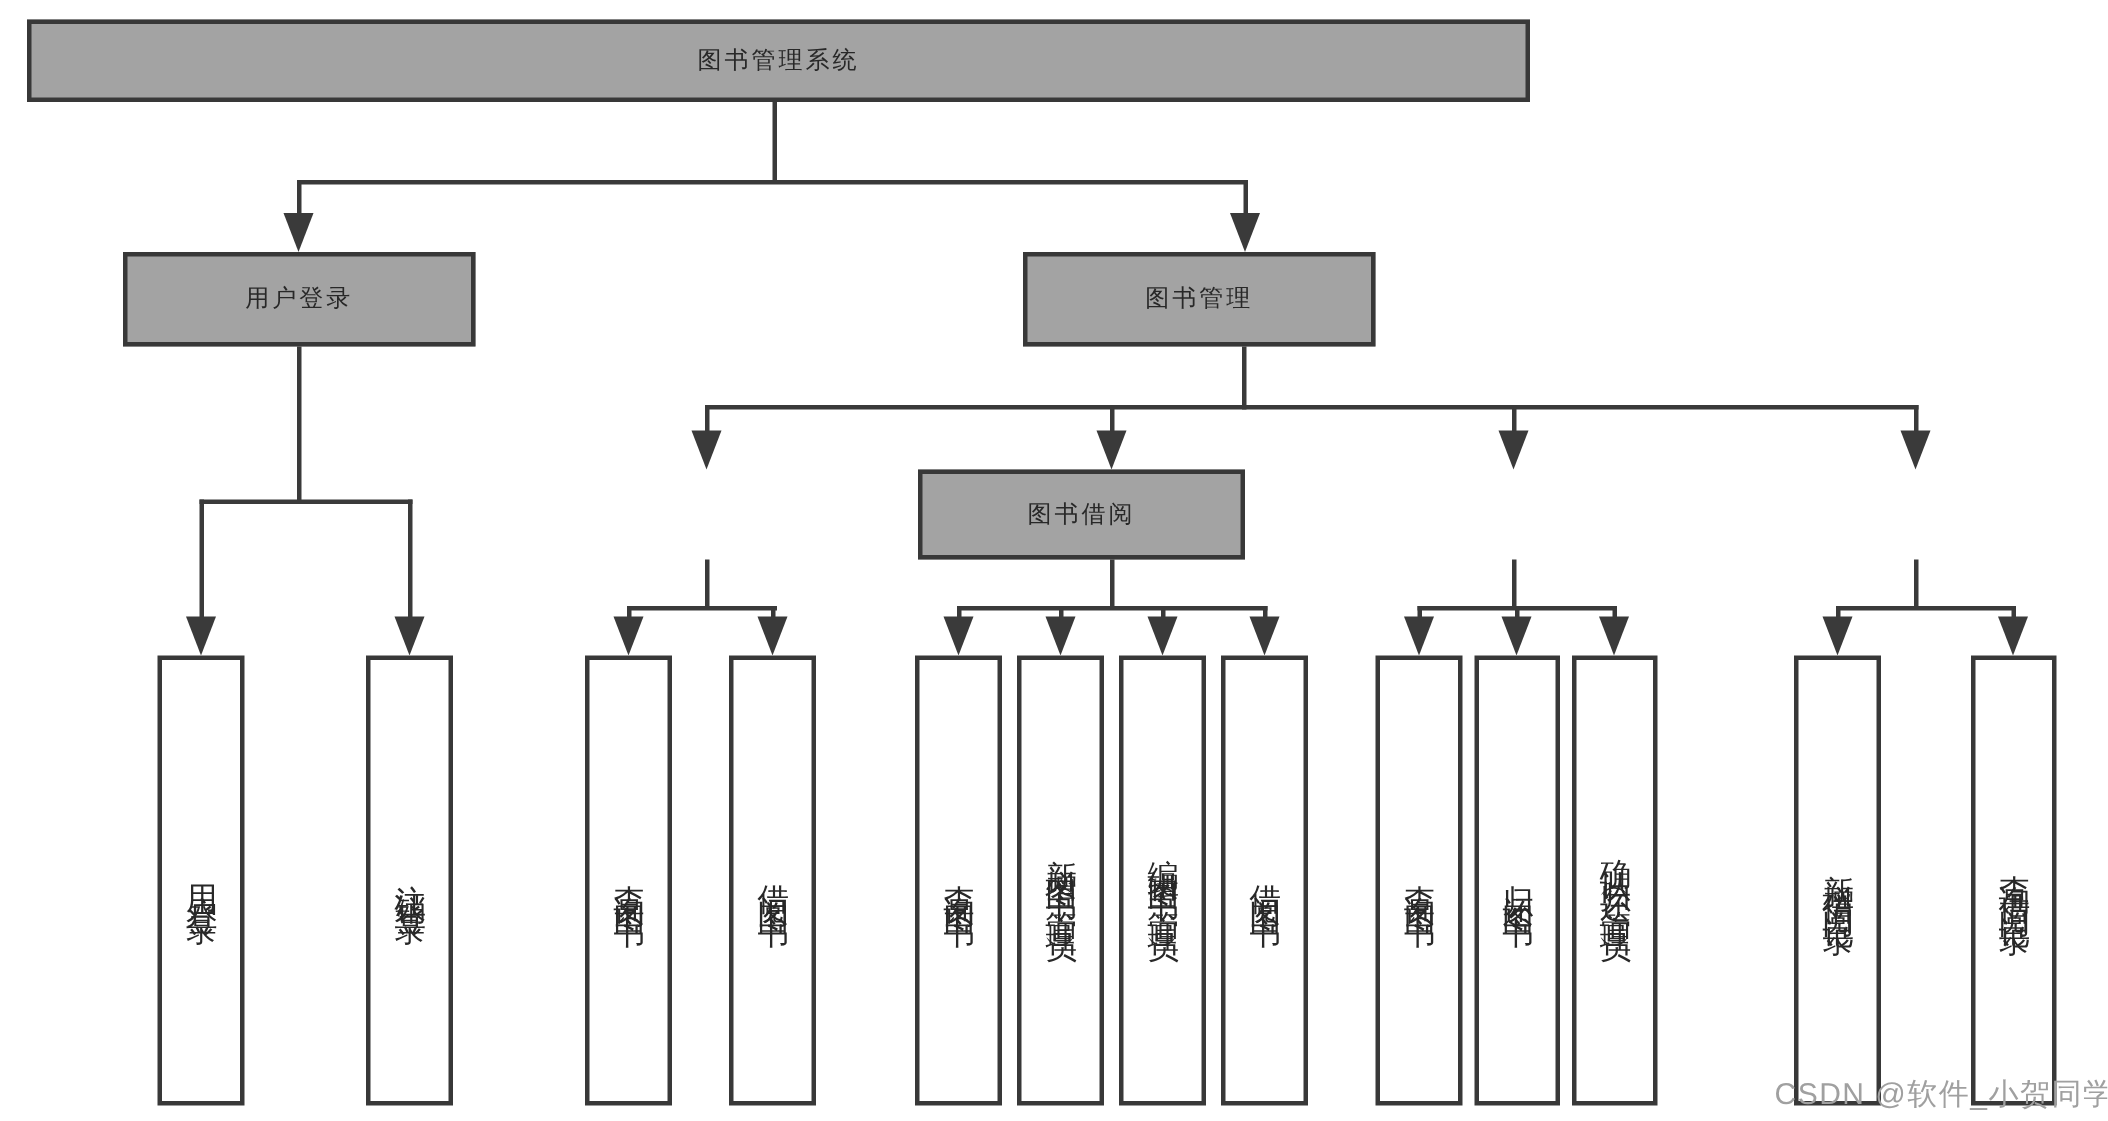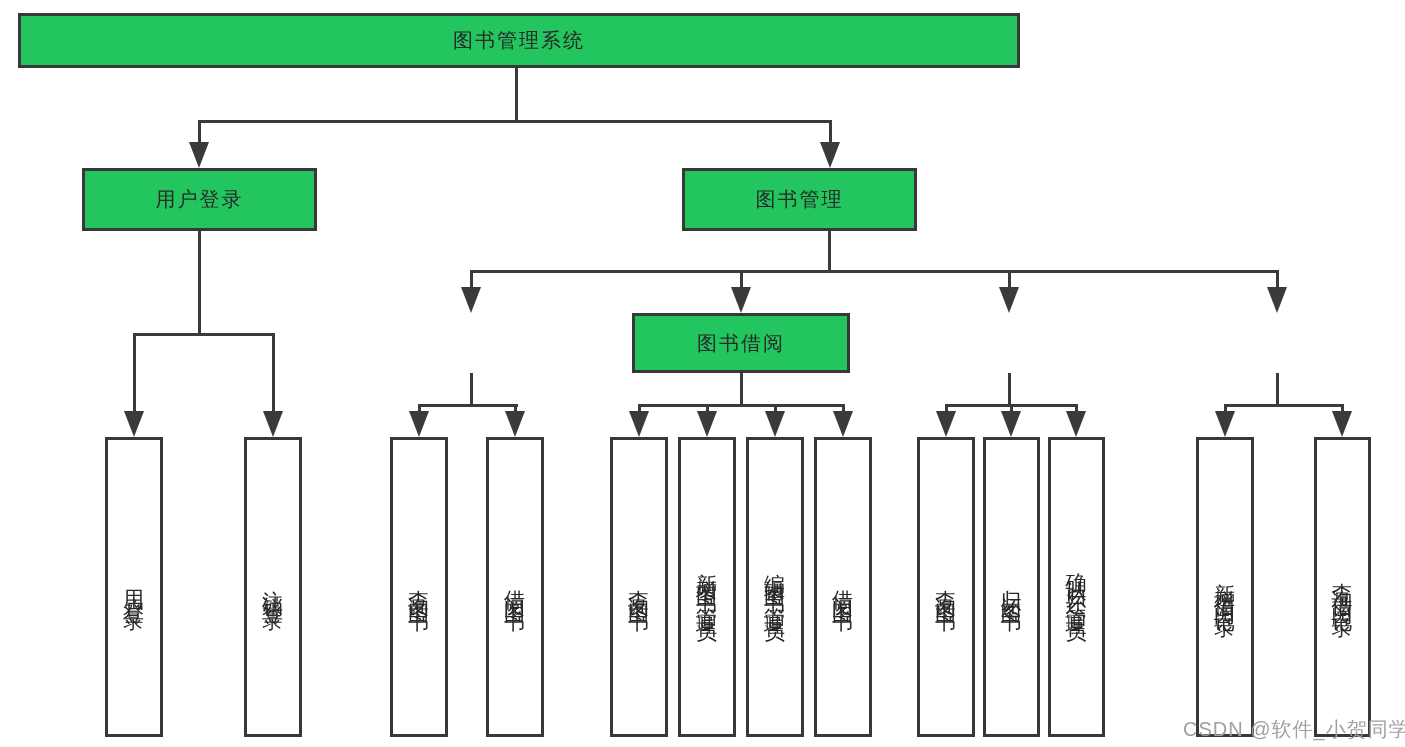--- a/index.html
+++ b/index.html
@@ -10,23 +10,23 @@
     --bg:#ffffff;
   }
   html,body{margin:0;padding:0;background:var(--bg);}
   #stage{
     position:relative;width:1405px;height:747px;background:var(--bg);
     font-family:"Liberation Sans","DejaVu Sans",sans-serif;
     overflow:hidden;
   }
   .box{
     position:absolute;box-sizing:border-box;
-    border:3px solid var(--border);background:#22c55e;
+    border:3px solid var(--border);background:#a3a3a3;
     display:flex;align-items:center;justify-content:center;
-    font-size:20px;color:var(--text);letter-spacing:2px;font-family:Liberation Serif, serif;
+    font-size:16px;color:var(--text);letter-spacing:2px;font-family:Liberation Serif, serif;
   }
   .vbox{
     position:absolute;box-sizing:border-box;
     border:3px solid var(--border);background:#fff;
     display:flex;align-items:center;justify-content:center;
     font-size:21px;color:var(--text);
     writing-mode:vertical-rl;text-orientation:mixed;
     letter-spacing:7px;line-height:1;
   }
   .vl{position:absolute;width:3px;background:var(--line);}
@@ -69,21 +69,21 @@
   <div class="hl" style="left:470px;top:270px;width:809px"></div>
   <div class="vl" style="left:470px;top:270px;height:20px"></div>
   <div class="vl" style="left:740px;top:270px;height:20px"></div>
   <div class="vl" style="left:1008px;top:270px;height:20px"></div>
   <div class="vl" style="left:1276px;top:270px;height:20px"></div>
   <div class="ar" style="left:461px;top:287px"></div>
   <div class="ar" style="left:731px;top:287px"></div>
   <div class="ar" style="left:999px;top:287px"></div>
   <div class="ar" style="left:1267px;top:287px"></div>
 
-  <div class="box" style="left:632px;top:313px;width:218px;height:60px">图书借阅</div>
+  <div class="box" style="left:612px;top:313px;width:218px;height:60px">图书借阅</div>
 
   <div class="vl" style="left:470px;top:373px;height:33px"></div>
   <div class="hl" style="left:418px;top:404px;width:100px"></div>
   <div class="vl" style="left:418px;top:404px;height:10px"></div>
   <div class="vl" style="left:514px;top:404px;height:10px"></div>
   <div class="ar" style="left:409px;top:411px"></div>
   <div class="ar" style="left:505px;top:411px"></div>
 
   <div class="vl" style="left:740px;top:373px;height:33px"></div>
   <div class="hl" style="left:638px;top:404px;width:207px"></div>

